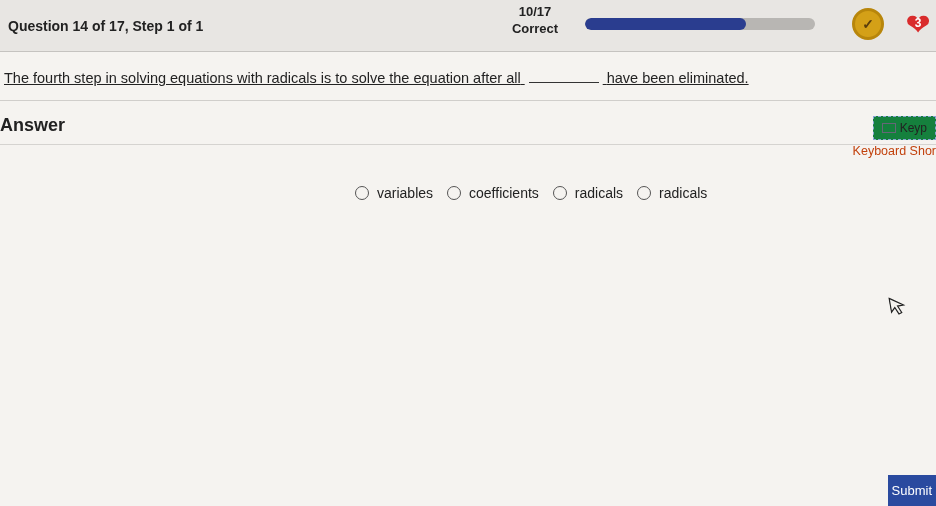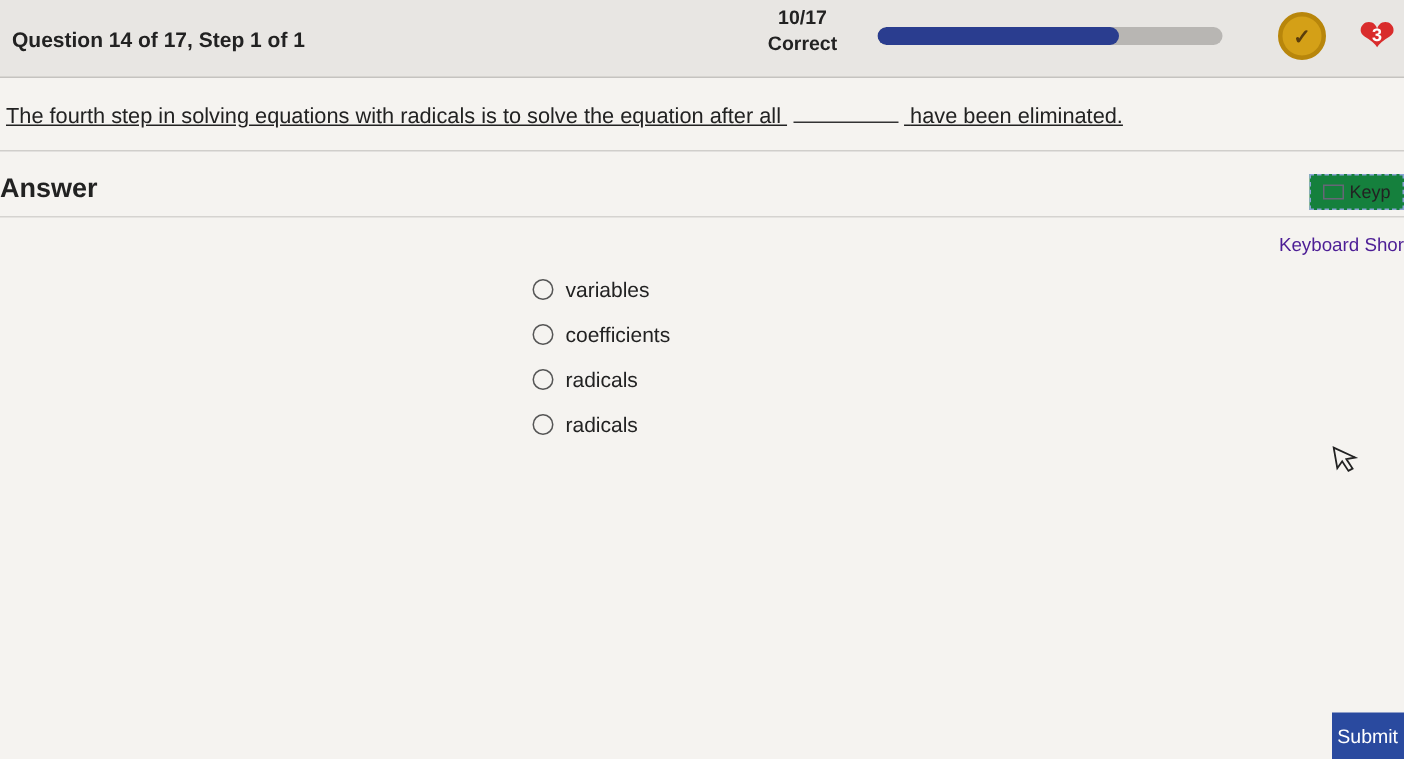--- a/index.html
+++ b/index.html
@@ -128,30 +128,29 @@
     .keypad-btn .kb-icon {
       width: 14px;
       height: 10px;
       border: 1px solid #667;
       display: inline-block;
       position: relative;
     }
     .shortcuts-label {
       position: absolute;
       right: 0;
-      top: 156px;
+      top: 144px;
       font-size: 12.5px;
-      color: #4c1d95;
+      color: #c2410c;
     }
     .options-area {
       position: absolute;
       left: 355px;
       top: 185px;
       display: flex;
-      flex-direction: column;
       gap: 14px;
     }
     .option-row {
       display: flex;
       align-items: center;
       gap: 8px;
       font-size: 14px;
       color: #222;
       cursor: pointer;
     }

